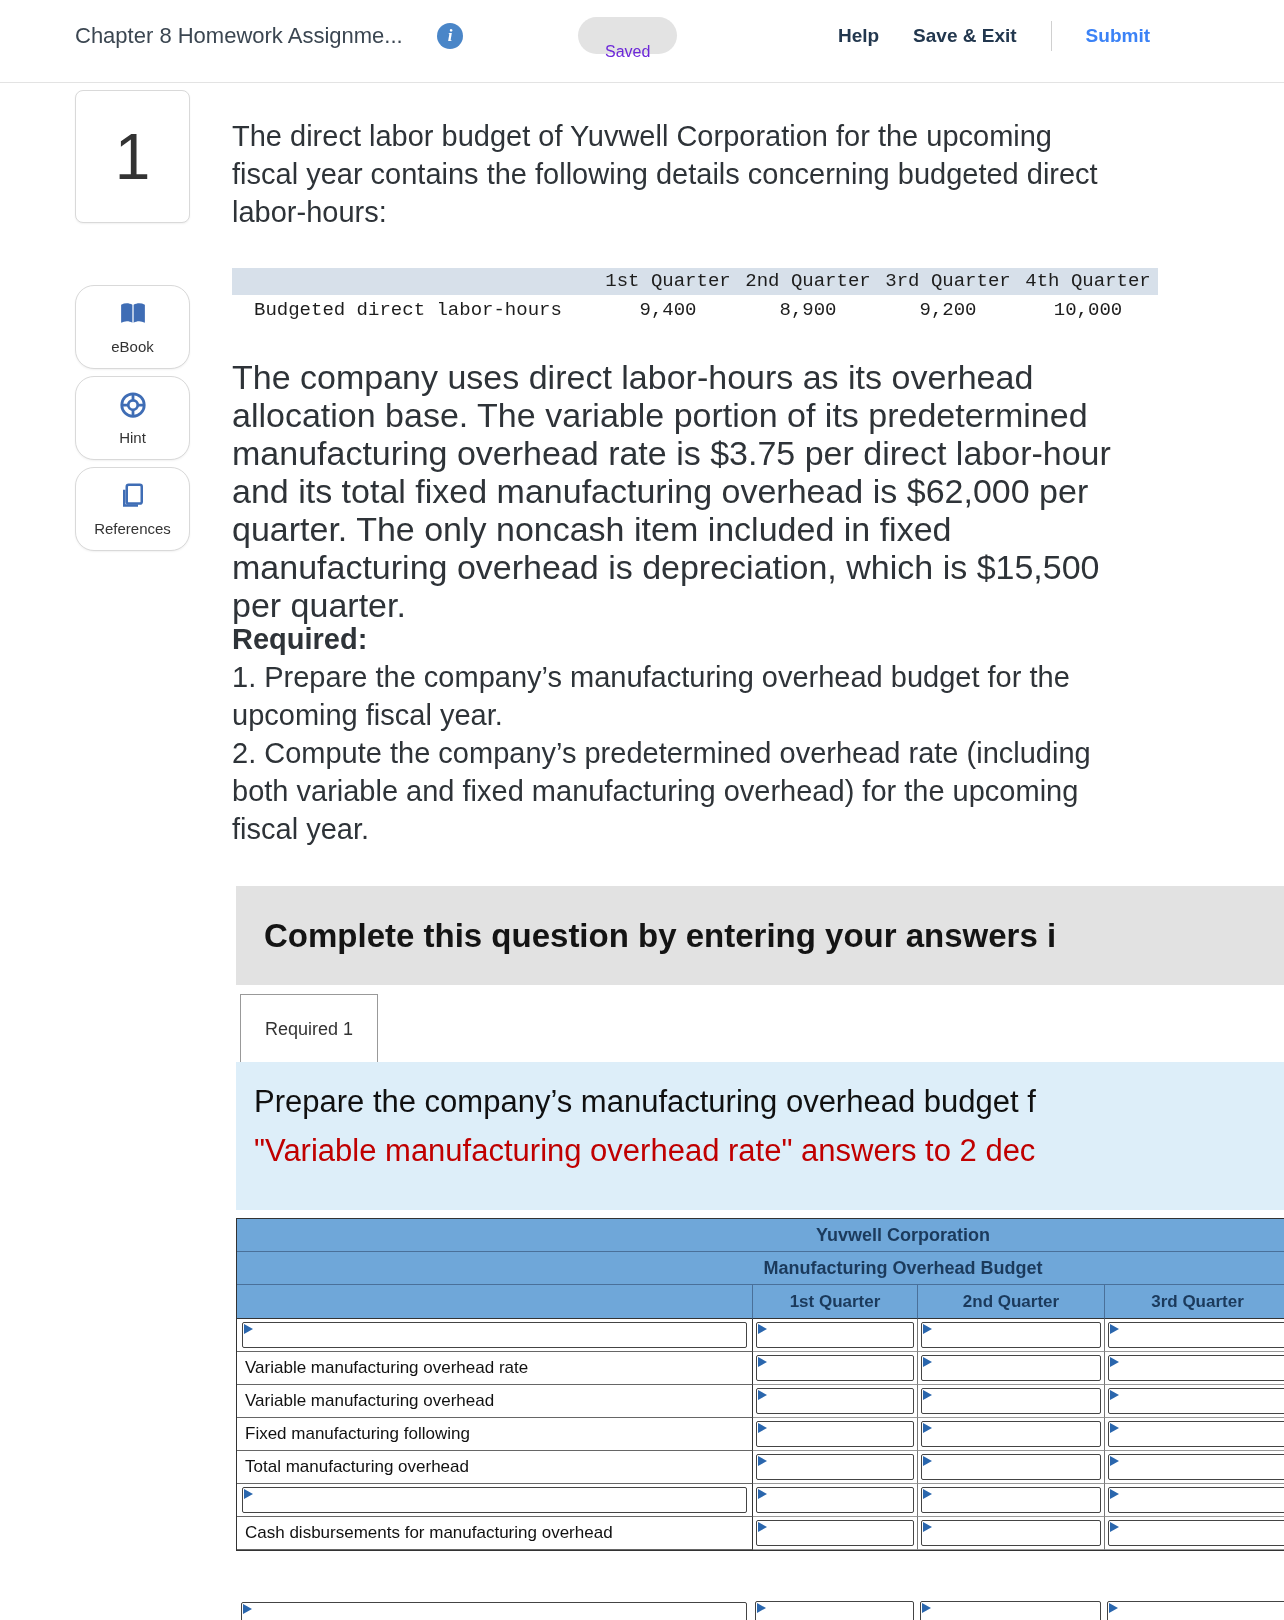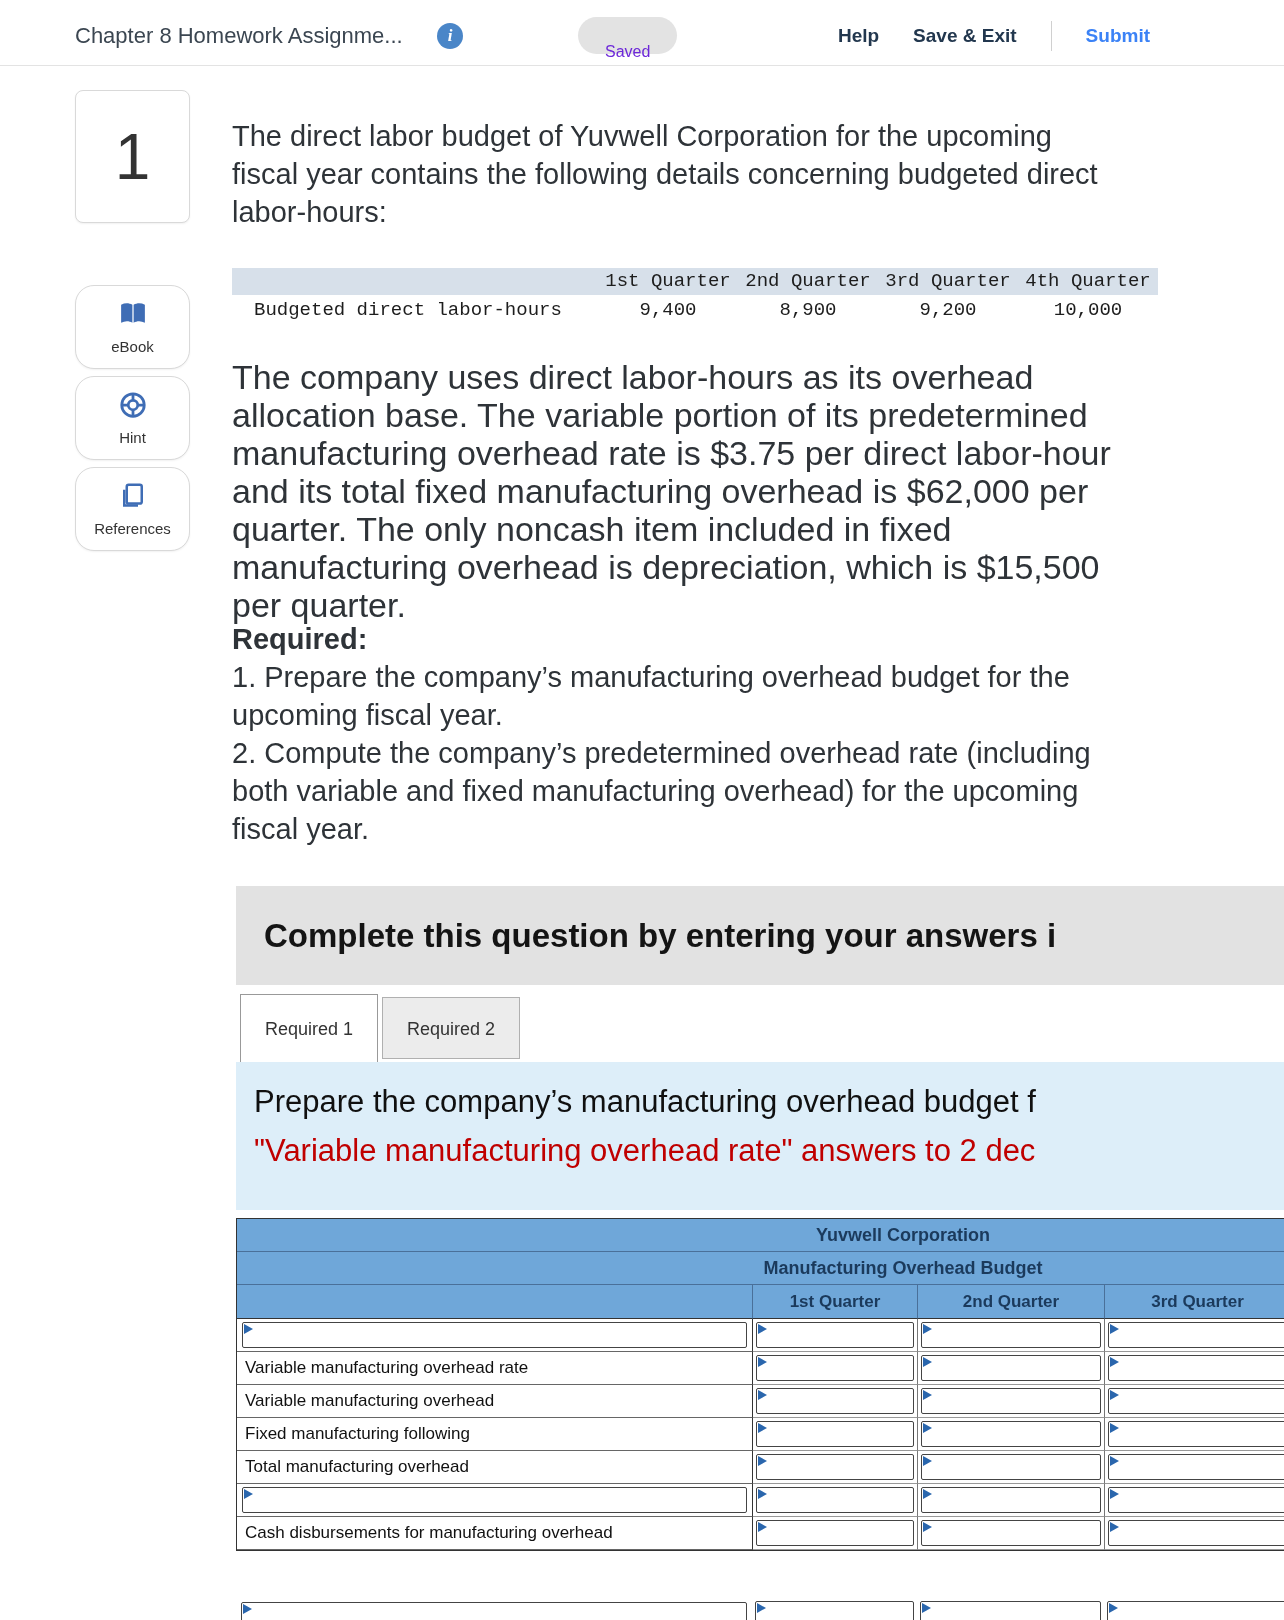--- a/index.html
+++ b/index.html
@@ -1,21 +1,21 @@
 <!DOCTYPE html>
 <html><head>
 <meta charset="utf-8">
 <style>
   * { margin:0; padding:0; box-sizing:border-box; }
   html,body { background:#fff; }
   body { width:1284px; height:1620px; overflow:hidden; position:relative;
          font-family:"Liberation Sans","DejaVu Sans",sans-serif; color:#2e3338; }
 
   
-  .topbar { position:absolute; left:0; top:0; width:1284px; height:66px; background:#fff;
+  .topbar { position:absolute; left:0; top:0; width:1284px; height:83px; background:#fff;
             border-bottom:1px solid #e3e3e3; }
   .tb-title { position:absolute; left:75px; top:0; line-height:71px; font-size:22px; color:#3b4651; }
   .info-icon { position:absolute; left:437px; top:23px; width:26px; height:26px; border-radius:50%;
                background:#4a86c8; color:#fff; font-size:17px; font-weight:bold; text-align:center;
                line-height:26px; font-family:"Liberation Serif",serif; font-style:italic; cursor:pointer; }
   .saved-pill { position:absolute; left:578px; top:17px; height:37px; line-height:37px; padding:16px 27px;
                 background:#e3e3e3; border-radius:19px; color:#6d28d9; font-size:16px;text-align:right; }
   .tb-right { position:absolute; right:134px; top:0; height:71px; display:flex; align-items:center; gap:34px; }
   .tb-link { font-size:19px; font-weight:bold; color:#22374e; cursor:pointer; }
   .tb-link.submit { color:#3b82f6; }
@@ -44,21 +44,21 @@
   .lt-row { display:grid; grid-template-columns:366px repeat(4,140px); }
   .lt-head { background:#d7e0ea; height:27px; line-height:27px; }
   .lt-data { background:#fff; height:30px; line-height:30px; }
   .lt-hcell,.lt-vcell { text-align:center; }
   .lt-label { padding-left:22px; }
 
   
   .banner { position:absolute; left:236px; top:886px; width:1200px; height:99px; background:#e2e2e2;
             line-height:99px; padding-left:28px; font-size:33px; font-weight:bold; color:#141414;
             white-space:nowrap; overflow:hidden; }
-  #tabs { position:absolute; left:240px; top:994px; height:68px; display:flex; align-items:center; }
+  #tabs { position:absolute; left:240px; top:994px; height:68px; display:flex; align-items:flex-start;flex-direction:column; }
   .tab { height:62px; line-height:62px; padding:0 24px; font-size:18px; color:#333; background:#ececec;
          border:1px solid #b0b0b0; margin-right:4px; cursor:pointer; }
   .tab.active { background:#fff; height:68px; line-height:68px; border-color:#999; border-bottom:none; z-index:2; }
   .instr-panel { position:absolute; left:236px; top:1062px; width:1200px; height:148px; background:#ddeef9;
                  padding:22px 18px; overflow:hidden; }
   .instr-l1 { font-size:31px; color:#101010; white-space:nowrap; margin-bottom:13px; }
   .instr-l2 { font-size:31px; color:#c00000; white-space:nowrap; }
 
   
   .budget-table { position:absolute; left:236px; top:1218px; width:1334px; background:#fff;

